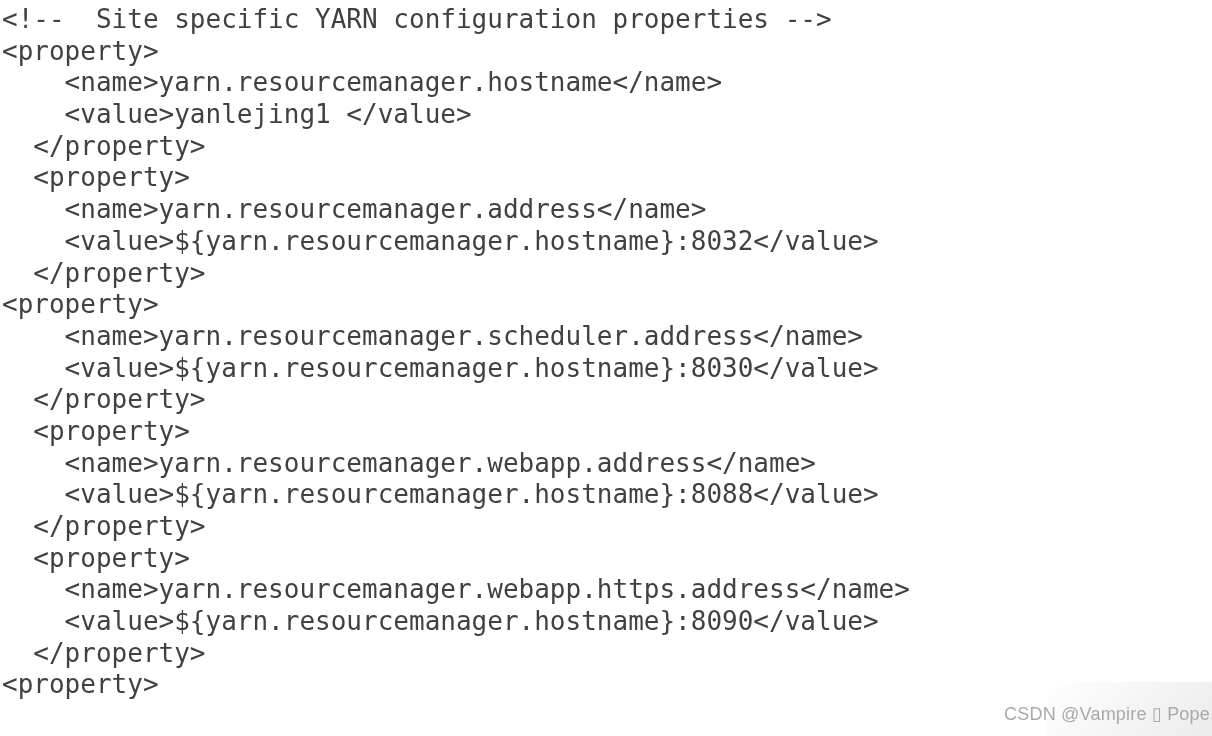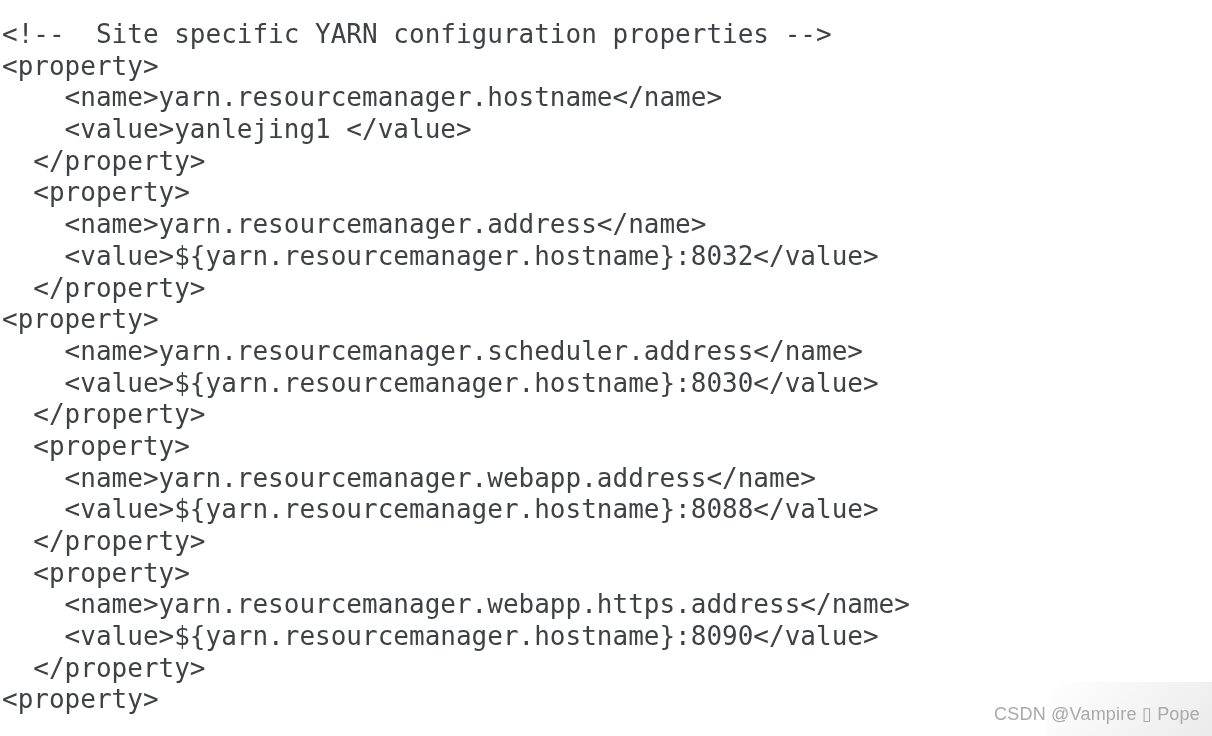--- a/index.html
+++ b/index.html
@@ -12,21 +12,21 @@
     overflow: hidden;
     background: var(--bg, #ffffff);
     position: relative;
   }
   .screen {
     position: absolute;
     inset: 0;
   }
   .code {
     position: absolute;
-    top: 19px;
+    top: 4px;
     left: 2px;
     font-family: "DejaVu Sans Mono", "Liberation Mono", monospace;
     font-size: 26px;
     line-height: 31.7px;
     white-space: pre;
     color: var(--code-text, #3f4245);
   }
   .code-line {
     height: 31.7px;
   }
@@ -34,21 +34,21 @@
     position: absolute;
     right: 0;
     bottom: 0;
     width: 165px;
     height: 54px;
     border-top-left-radius: 24px;
     background: linear-gradient(135deg, #ffffff 0%, var(--watermark-glow, #ececec) 95%);
   }
   .watermark {
     position: absolute;
-    right: 12px;
+    right: 2px;
     bottom: 11px;
     font-family: "Liberation Sans", "DejaVu Sans", sans-serif;
     font-size: 18px;
     letter-spacing: 0.2px;
     color: var(--watermark-text, #a9a9a9);
   }
 </style>
 </head>
 <body>
 

